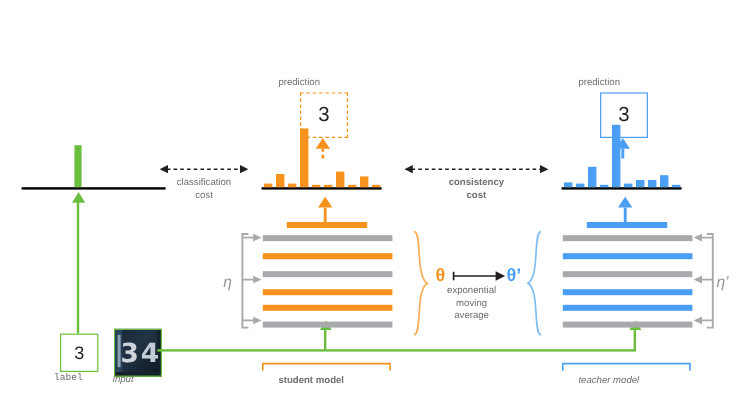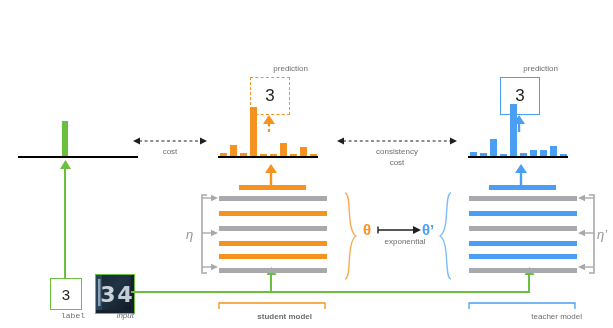--- a/index.html
+++ b/index.html
@@ -1,20 +1,20 @@
 <!DOCTYPE html>
 <html><head>
 <meta charset="utf-8">
 <style>
   html,body{margin:0;padding:0;background:#ffffff;}
   body{width:613px;height:328px;position:relative;overflow:hidden;
        font-family:"Liberation Sans",sans-serif;color:#58595b;}
   .stage{position:absolute;left:0;top:0;width:613px;height:328px;}
   .abs{position:absolute;}
-  .cap{font-size:8px;color:#6d6e71;text-align:right;line-height:10px;white-space:nowrap;}
+  .cap{font-size:8px;color:#6d6e71;text-align:left;line-height:10px;white-space:nowrap;}
   .capw{font-size:8px;color:#6d6e71;text-align:center;line-height:10.5px;}
   .axis{position:absolute;height:1.5px;background:#000000;}
   .bar{position:absolute;bottom:0;}
   .layer{position:absolute;height:5px;border-radius:0px;}
   .headbar{position:absolute;height:5px;}
   .pbox{position:absolute;display:flex;align-items:center;justify-content:center;
         font-size:17px;color:#231f20;background:#fff;}
   .pbox-o{border:1.4px dashed #f6921e;}
   .pbox-b{border:1.4px solid #4a9ff5;}
   .lbox{position:absolute;display:flex;align-items:center;justify-content:center;
@@ -73,29 +73,30 @@
   <svg class="sv" style="left:524px;top:267px;" width="11" height="9" viewBox="0 0 11 9">
     <polygon points="5.5,0 10.5,8 0.5,8" fill="#6abf3f"></polygon>
   </svg>
 
   <svg class="sv" style="left:133px;top:136px;" width="74" height="10" viewBox="0 0 74 10">
     <line x1="6" y1="5" x2="68" y2="5" stroke="#231f20" stroke-width="1.2" stroke-dasharray="3,2.6"></line>
     <polygon points="0,5 7,1.6 7,8.4" fill="#231f20"></polygon>
     <polygon points="74,5 67,1.6 67,8.4" fill="#231f20"></polygon>
   </svg>
   <div class="capw abs" style="left:125px;top:147px;width:90px;">
+    <div>classification</div>
     <div>cost</div>
   </div>
 
   <svg class="sv" style="left:337px;top:136px;" width="120" height="10" viewBox="0 0 120 10">
     <line x1="6" y1="5" x2="114" y2="5" stroke="#231f20" stroke-width="1.2" stroke-dasharray="3,2.6"></line>
     <polygon points="0,5 7,1.6 7,8.4" fill="#231f20"></polygon>
     <polygon points="120,5 113,1.6 113,8.4" fill="#231f20"></polygon>
   </svg>
-  <div class="capw abs" style="left:352px;top:147px;width:90px;">
+  <div class="capw abs" style="left:352px;top:147px;width:90px;font-weight:bold;">
     <div>consistency</div>
     <div>cost</div>
   </div>
 
   <div class="cap abs" style="left:232px;top:64px;width:76px;">prediction</div>
   <div class="pbox pbox-o" style="left:250px;top:77px;width:38px;height:36px;">
     <span>3</span>
   </div>
   <svg class="sv" style="left:262px;top:115px;" width="14" height="18" viewBox="0 0 14 18">
     <line x1="7" y1="17" x2="7" y2="9" stroke="#f6921e" stroke-width="2.2" stroke-dasharray="3,2.5"></line>
@@ -152,22 +153,24 @@
   </svg>
 
   <div class="theta abs" style="left:363px;top:222px;color:#f6921e;">θ</div>
   <svg class="sv" style="left:377px;top:225px;" width="45" height="10" viewBox="0 0 45 10">
     <line x1="1" y1="5" x2="38" y2="5" stroke="#231f20" stroke-width="1.4"></line>
     <line x1="1" y1="1.5" x2="1" y2="8.5" stroke="#231f20" stroke-width="1.4"></line>
     <polygon points="44,5 36,1 36,9" fill="#231f20"></polygon>
   </svg>
   <div class="theta abs" style="left:422px;top:222px;color:#4a9ff5;">θ’</div>
 
-  <div class="capw abs" style="left:360px;top:237px;width:90px;">
+  <div class="capw abs" style="left:348px;top:237px;width:90px;">
     <div>exponential</div>
+    <div>moving</div>
+    <div>average</div>
   </div>
 
   <div class="cap abs" style="left:482px;top:64px;width:76px;">prediction</div>
   <div class="pbox pbox-b" style="left:500px;top:77px;width:38px;height:36px;">
     <span>3</span>
   </div>
   <svg class="sv" style="left:512px;top:115px;" width="14" height="18" viewBox="0 0 14 18">
     <line x1="7" y1="17" x2="7" y2="9" stroke="#4a9ff5" stroke-width="2.4"></line>
     <polygon points="7,0 13,9 1,9" fill="#4a9ff5"></polygon>
   </svg>
@@ -205,15 +208,15 @@
     <line x1="18" y1="40" x2="8" y2="40" stroke="#a7a9ac" stroke-width="1.4"></line>
     <polygon points="2,40 9,36.8 9,43.2" fill="#a7a9ac"></polygon>
     <line x1="18" y1="74" x2="8" y2="74" stroke="#a7a9ac" stroke-width="1.4"></line>
     <polygon points="2,74 9,70.8 9,77.2" fill="#a7a9ac"></polygon>
   </svg>
   <div class="eta abs" style="left:597px;top:228px;">η’</div>
 
   <svg class="sv" style="left:468px;top:302px;" width="108" height="8" viewBox="0 0 108 8">
     <path d="M1 7 L1 1 L107 1 L107 7" stroke="#4a9ff5" stroke-width="1.3" fill="none"></path>
   </svg>
-  <div class="cap abs" style="left:502px;top:312px;width:80px;">teacher model</div>
+  <div class="cap abs" style="left:482px;top:312px;width:80px;font-style:italic;">teacher model</div>
 
 </div>
 
 </body></html>

